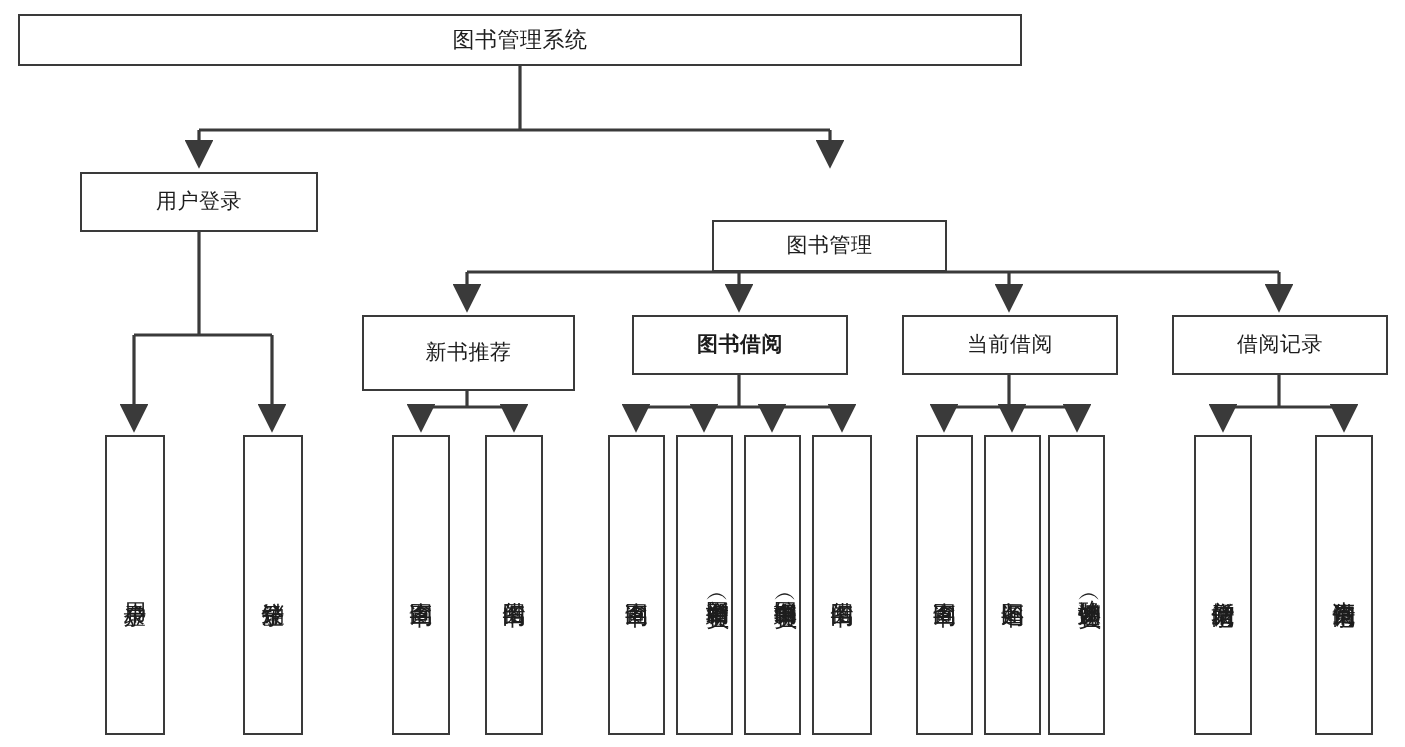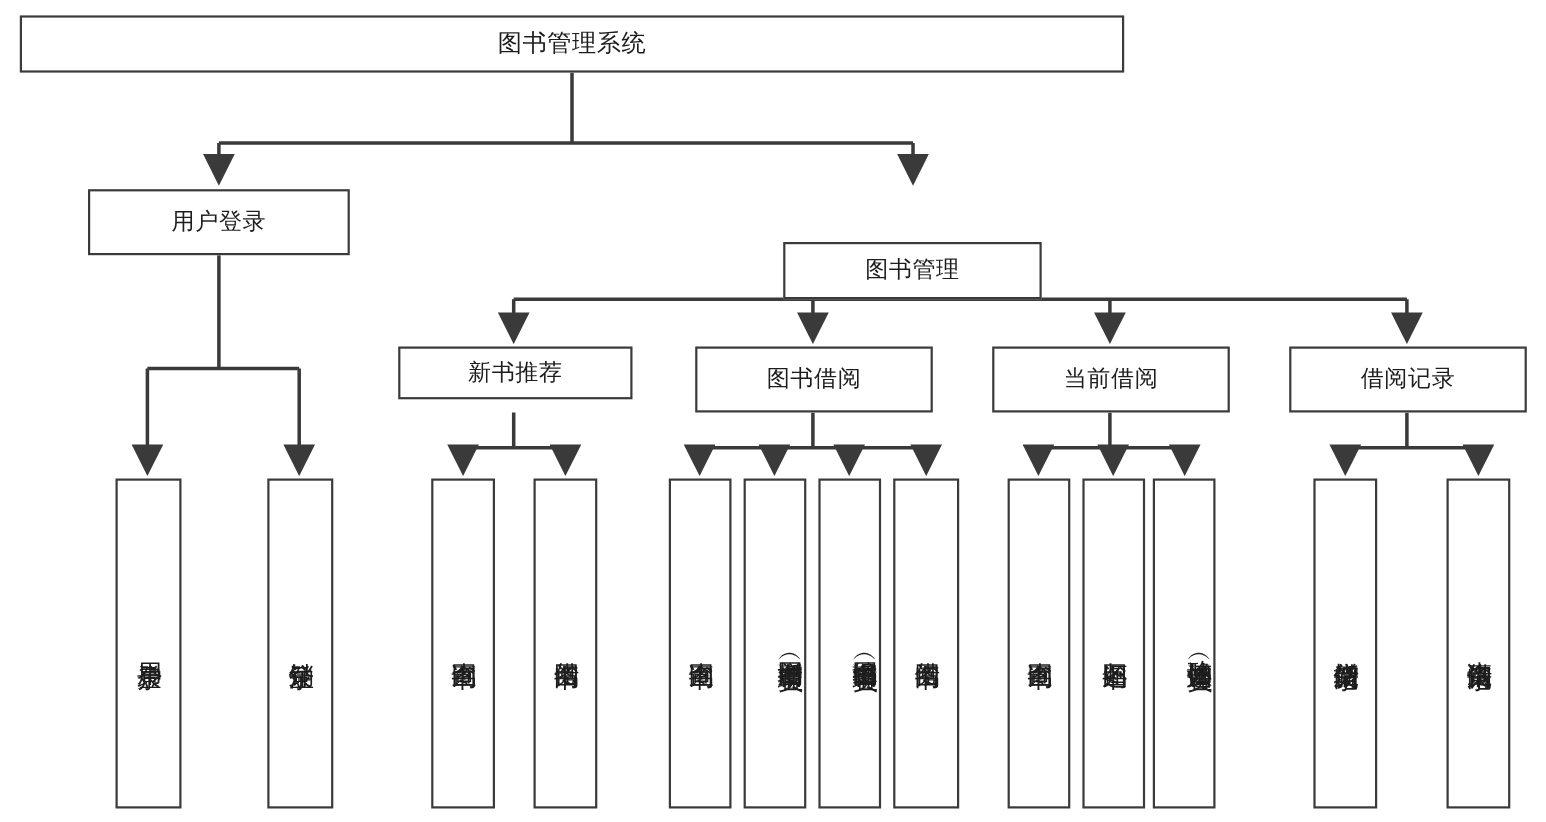--- a/index.html
+++ b/index.html
@@ -141,25 +141,25 @@
   </div>
 
   <div class="node node-h" style="left:80px; top:172px; width:238px; height:60px;">
     <span>用户登录</span>
   </div>
 
   <div class="node node-h" style="left:712px; top:172px; width:235px; height:52px;margin-top:48px;">
     <span>图书管理</span>
   </div>
 
-  <div class="node node-h" style="left:362px; top:315px; width:213px; height:48px;">
+  <div class="node node-h" style="left:362px; top:315px; width:213px; height:76px;">
     <span>新书推荐</span>
   </div>
 
-  <div class="node node-h" style="left:632px; top:315px; width:216px; height:60px;">
+  <div class="node node-h" style="left:632px; top:315px; width:216px; height:60px;font-weight:bold;">
     <span>图书借阅</span>
   </div>
 
   <div class="node node-h" style="left:1172px; top:315px; width:216px; height:60px;">
     <span>借阅记录</span>
   </div>
 
   <div class="node node-h" style="left:902px; top:315px; width:216px; height:60px;">
     <span>当前借阅</span>
   </div>

